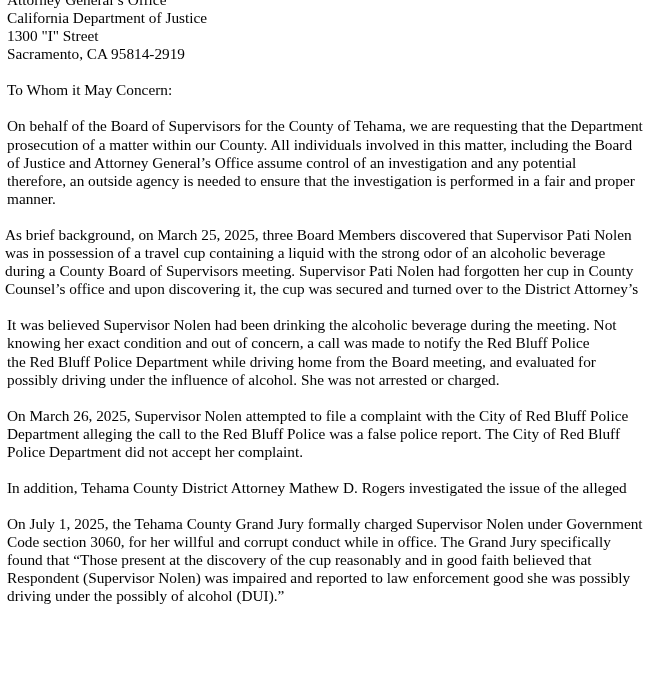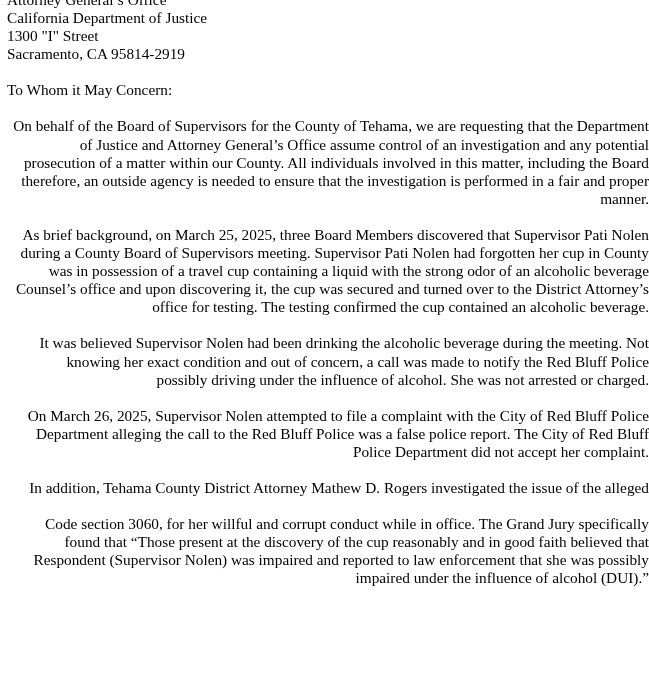--- a/index.html
+++ b/index.html
@@ -27,21 +27,21 @@
       line-height: 18.1px;
       height: 18.1px;
       white-space: nowrap;
       padding-left: 7px;
     }
     .block {
       margin: 0;
     }
     .addr { margin-bottom: 18px; }
     .salutation { margin-bottom: 18px; }
-    .p { margin-bottom: 18px; text-align: right; }
+    .p { margin-bottom: 18px; }
     .p-bg { margin-top: 0px; }
     .p-bg .line { padding-left: 5px; }
     .gap-extra { margin-top: 13px; }
   </style>
 </head>
 <body>
 
 <div class="page">
 
   <div class="block addr">
@@ -50,50 +50,51 @@
     <span class="line">1300 "I" Street</span>
     <span class="line">Sacramento, CA 95814-2919</span>
   </div>
 
   <div class="block salutation">
     <span class="line">To Whom it May Concern:</span>
   </div>
 
   <div class="block p">
     <span class="line">On behalf of the Board of Supervisors for the County of Tehama, we are requesting that the Department</span>
+    <span class="line">prosecution of a matter within our County.  All individuals involved in this matter, including the Board</span>
     <span class="line">of Justice and Attorney General’s Office assume control of an investigation and any potential</span>
-    <span class="line">prosecution of a matter within our County.  All individuals involved in this matter, including the Board</span>
     <span class="line">therefore, an outside agency is needed to ensure that the investigation is performed in a fair and proper</span>
     <span class="line">manner.</span>
   </div>
 
   <div class="block p p-bg">
     <span class="line">As brief background, on March 25, 2025, three Board Members discovered that Supervisor Pati Nolen</span>
+    <span class="line">was in possession of a travel cup containing a liquid with the strong odor of an alcoholic beverage</span>
     <span class="line">during a County Board of Supervisors meeting. Supervisor Pati Nolen had forgotten her cup in County</span>
-    <span class="line">was in possession of a travel cup containing a liquid with the strong odor of an alcoholic beverage</span>
     <span class="line">Counsel’s office and upon discovering it, the cup was secured and turned over to the District Attorney’s</span>
-    <span class="line">office for testing.  The testing confirmed the cup contained an alcoholic beverage.</span>
   </div>
 
   <div class="block p gap-extra">
     <span class="line">It was believed Supervisor Nolen had been drinking the alcoholic beverage during the meeting. Not</span>
     <span class="line">knowing her exact condition and out of concern, a call was made to notify the Red Bluff Police</span>
+    <span class="line">the Red Bluff Police Department while driving home from the Board meeting, and evaluated for</span>
     <span class="line">possibly driving under the influence of alcohol. She was not arrested or charged.</span>
   </div>
 
   <div class="block p">
     <span class="line">On March 26, 2025, Supervisor Nolen attempted to file a complaint with the City of Red Bluff Police</span>
     <span class="line">Department alleging the call to the Red Bluff Police was a false police report.  The City of Red Bluff</span>
     <span class="line">Police Department did not accept her complaint.</span>
   </div>
 
   <div class="block p">
     <span class="line">In addition, Tehama County District Attorney Mathew D. Rogers investigated the issue of the alleged</span>
   </div>
 
   <div class="block p">
+    <span class="line">On July 1, 2025, the Tehama County Grand Jury formally charged Supervisor Nolen under Government</span>
     <span class="line">Code section 3060, for her willful and corrupt conduct while in office.  The Grand Jury specifically</span>
     <span class="line">found that “Those present at the discovery of the cup reasonably and in good faith believed that</span>
-    <span class="line">Respondent (Supervisor Nolen) was impaired and reported to law enforcement that she was possibly</span>
-    <span class="line">impaired under the influence of alcohol (DUI).”</span>
+    <span class="line">Respondent (Supervisor Nolen) was impaired and reported to law enforcement good she was possibly</span>
+    <span class="line">driving under the possibly of alcohol (DUI).”</span>
   </div>
 
 </div>
 
 </body></html>

